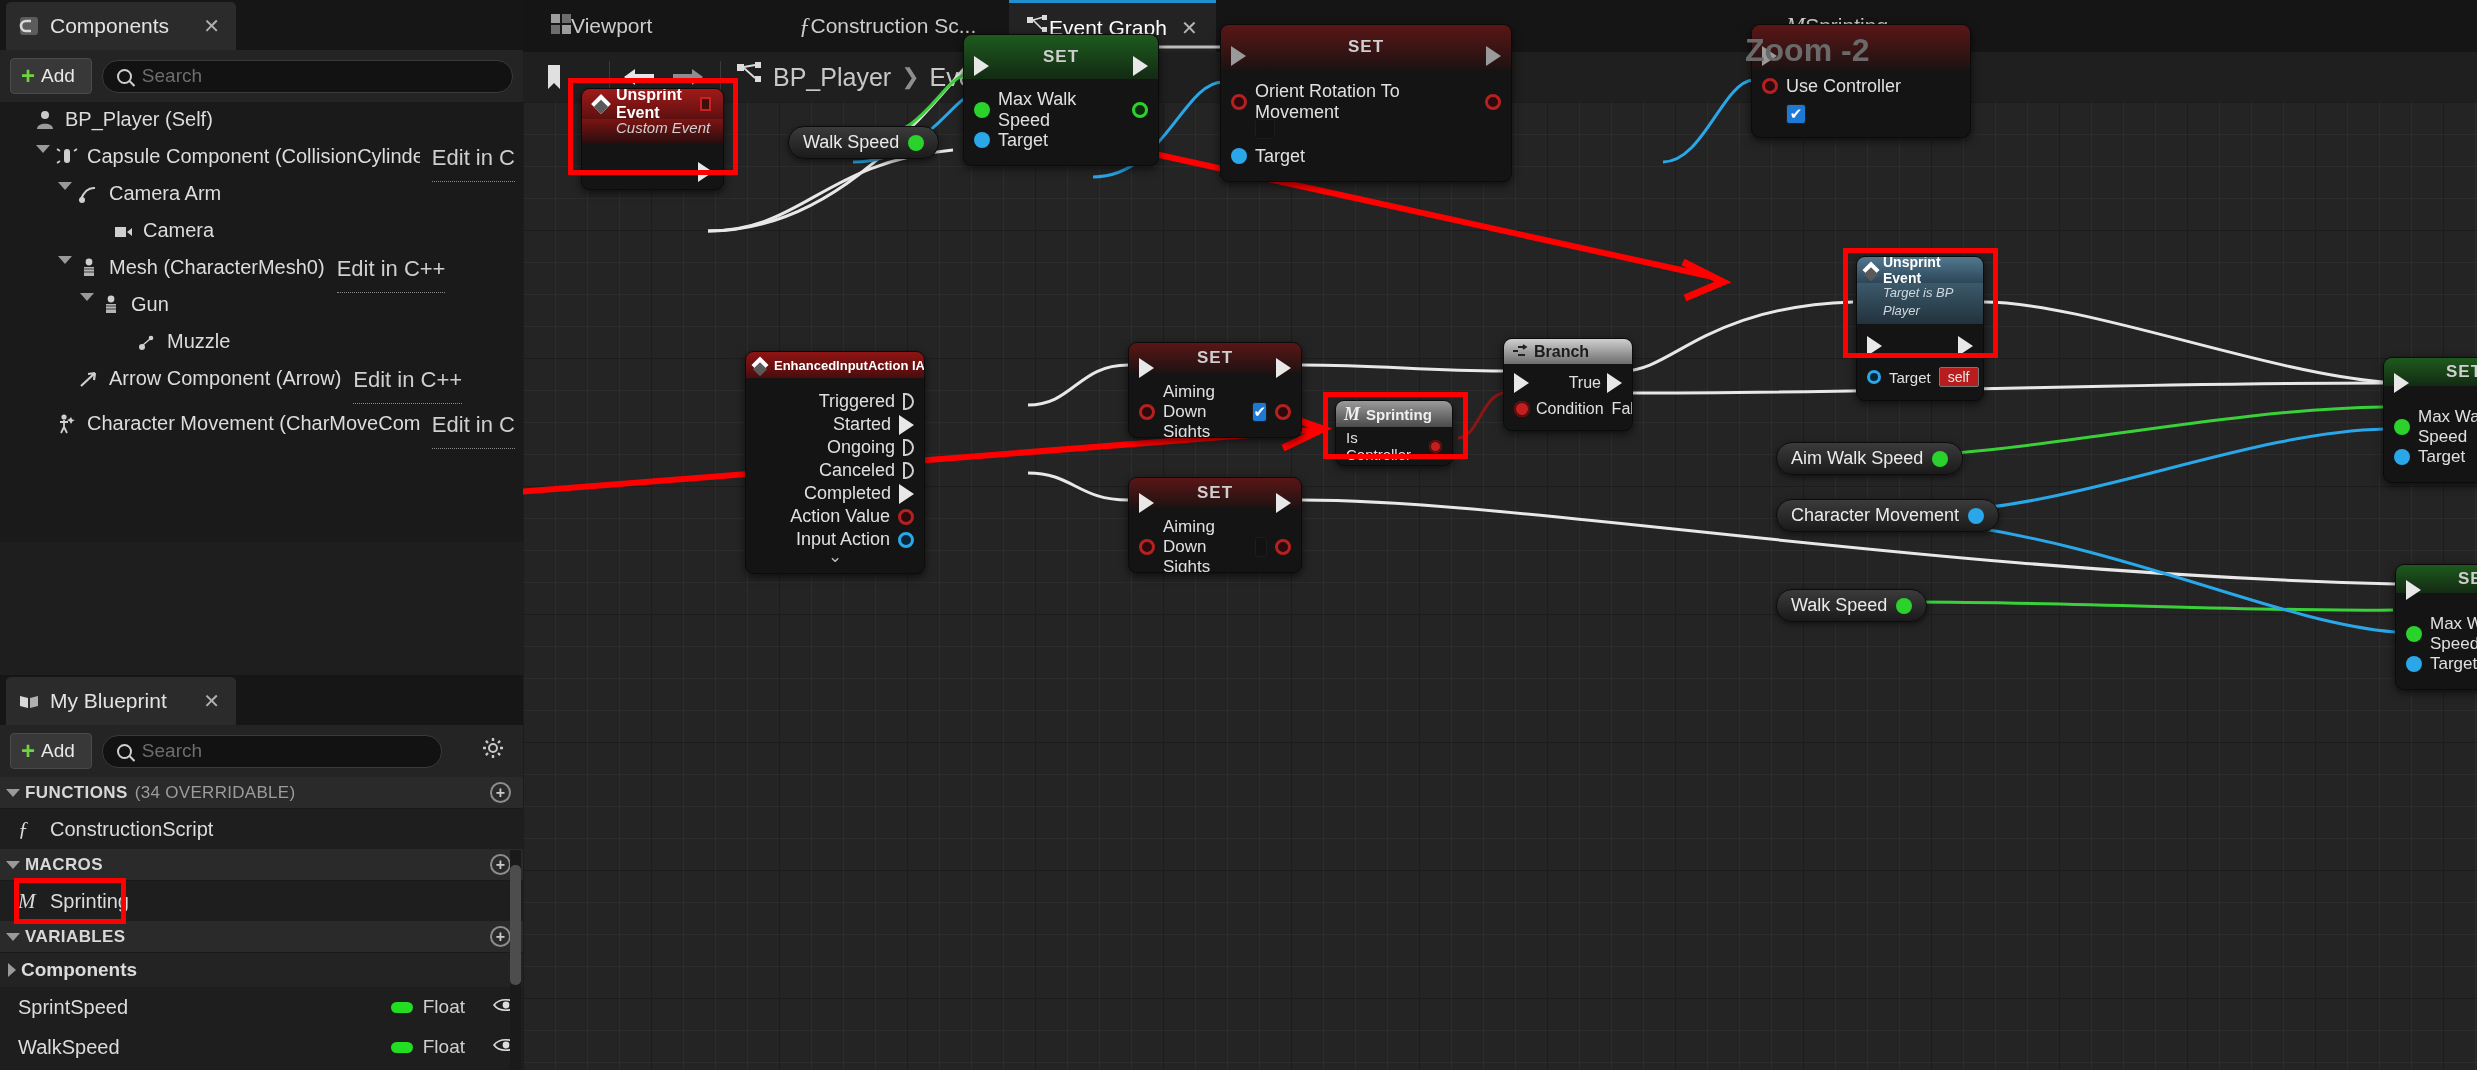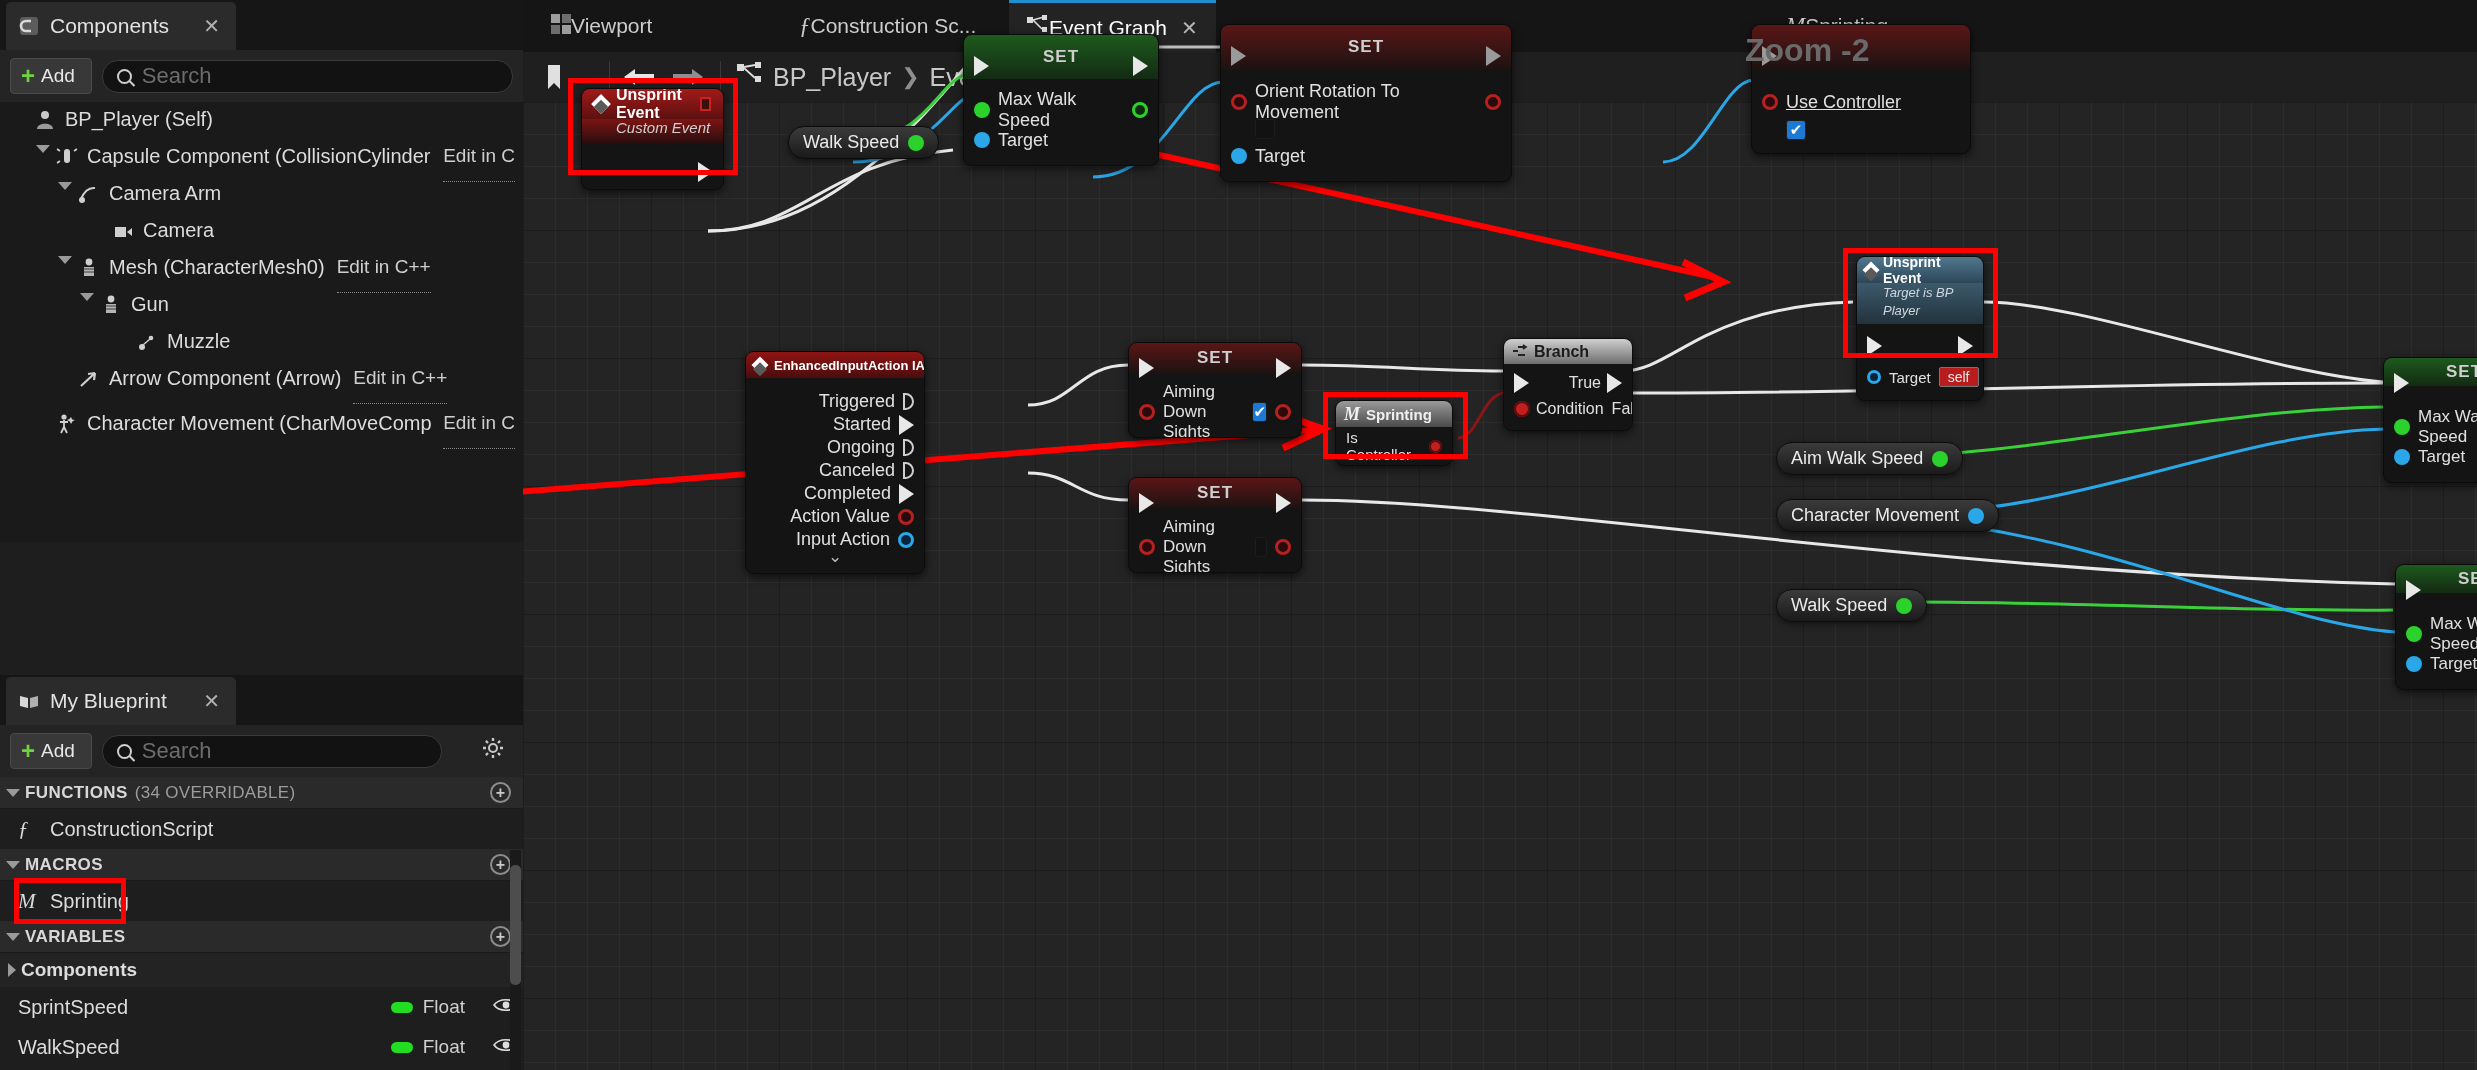--- a/index.html
+++ b/index.html
@@ -32,37 +32,37 @@
     display:flex; align-items:center; gap:6px; background:#383838;
     border:1px solid #4a4a4a; border-radius:4px; padding:6px 16px 6px 10px;
     font-size:19px; color:#e8e8e8;
   }
   .plus { color:#6fd33f; font-size:24px; line-height:18px; font-weight:bold;}
   .search-box {
     flex:1; display:flex; align-items:center; gap:10px;
     background:#121212; border:1px solid #3a3a3a; border-radius:16px;
     padding:6px 14px; height:33px;
   }
-  .search-box .ph { color:#6d6d6d; font-size:22px; }
+  .search-box .ph { color:#6d6d6d; font-size:19px; }
   .mag {
     width:15px; height:15px; border:2px solid #cfcfcf; border-radius:50%;
     position:relative; flex:none;
   }
   .mag:after{content:"";position:absolute;width:2px;height:7px;background:#cfcfcf;
     right:-3px;bottom:-5px;transform:rotate(-45deg);}
 
   #comp-tree { background:#1a1a1a; height:440px; padding-top:6px; position:relative;}
   .tree-row { display:flex; height:37px; font-size:20px; color:#dcdcdc; padding-right:8px; white-space:nowrap; }
   .tree-row .lbl { overflow:hidden; }
   .tri { width:0;height:0;flex:none; margin-right:5px;}
   .tri.down { border-left:7px solid transparent;border-right:7px solid transparent;border-top:8px solid #9a9a9a; }
   .tri.right{ border-top:7px solid transparent;border-bottom:7px solid transparent;border-left:8px solid #9a9a9a; }
   .tri.blank{ width:14px; }
   .c-ico { width:24px;height:24px;margin-right:8px;flex:none;display:flex;align-items:center;justify-content:center;font-size:17px;color:#c8c8c8; }
-  .edit-cpp { margin-left:12px; font-size:19px; color:#cfcfcf; border-bottom:1px dotted #8a8a8a; }
+  .edit-cpp { margin-left:12px; font-size:22px; color:#cfcfcf; border-bottom:1px dotted #8a8a8a; }
 
   #myblueprint-panel { position:absolute; left:0; top:675px; width:523px; height:395px; background:#1e1e1e; }
   .mb-tabbar { height:50px; background:#161616; position:relative;padding-left:21px;}
   .section-hdr {
     display:flex; align-items:center; height:32px; background:#2a2a2a;
     font-size:17px; letter-spacing:.4px; font-weight:bold; color:#d8d8d8; padding-left:6px;
     border-bottom:1px solid #1a1a1a;
   }
   .section-hdr .cnt { font-weight:normal; color:#9c9c9c; margin-left:7px; letter-spacing:.3px;}
   .section-hdr .plus-circ {
@@ -543,21 +543,21 @@
     </div>
 
     <div class="node" style="left:1228px;top:-78px;width:220px;">
       <div class="node-hdr hdr-set-red">
           <span class="setnode-title"></span>
         </div>
       <div class="node-body">
         <div class="prow" style="margin-top:-34px;">
           <span class="pin-exec" style="border-left-color:#9a9a9a"></span>
         </div>
-        <div class="prow" style="margin-top:16px;text-decoration:underline;">
+        <div class="prow" style="">
           <span class="pin-dot dot-redring"></span>
           <span>Use Controller</span>
         </div>
         <div class="prow" style="padding-left:34px;height:26px">
           <span class="chk">✔</span>
         </div>
       </div>
     </div>
     <div style="position:absolute;left:1222px;top:-70px;font-size:32px;color:#6a6a6a;font-weight:bold;z-index:5;">Zoom -2</div>
 

